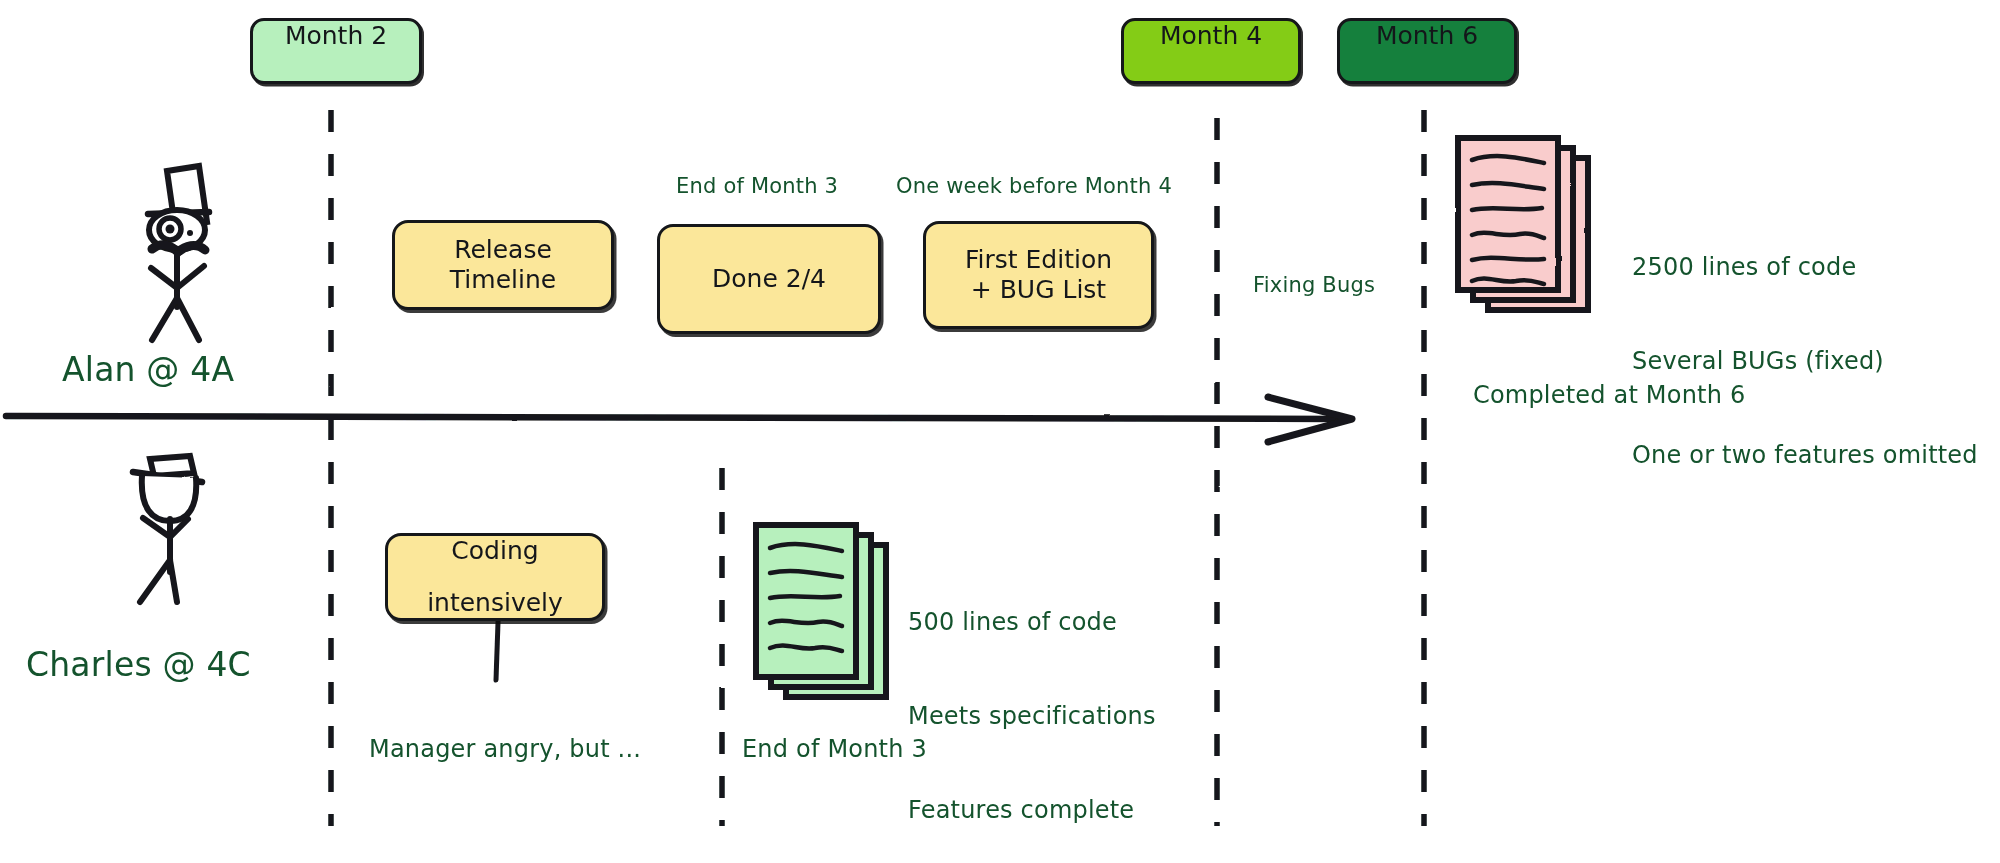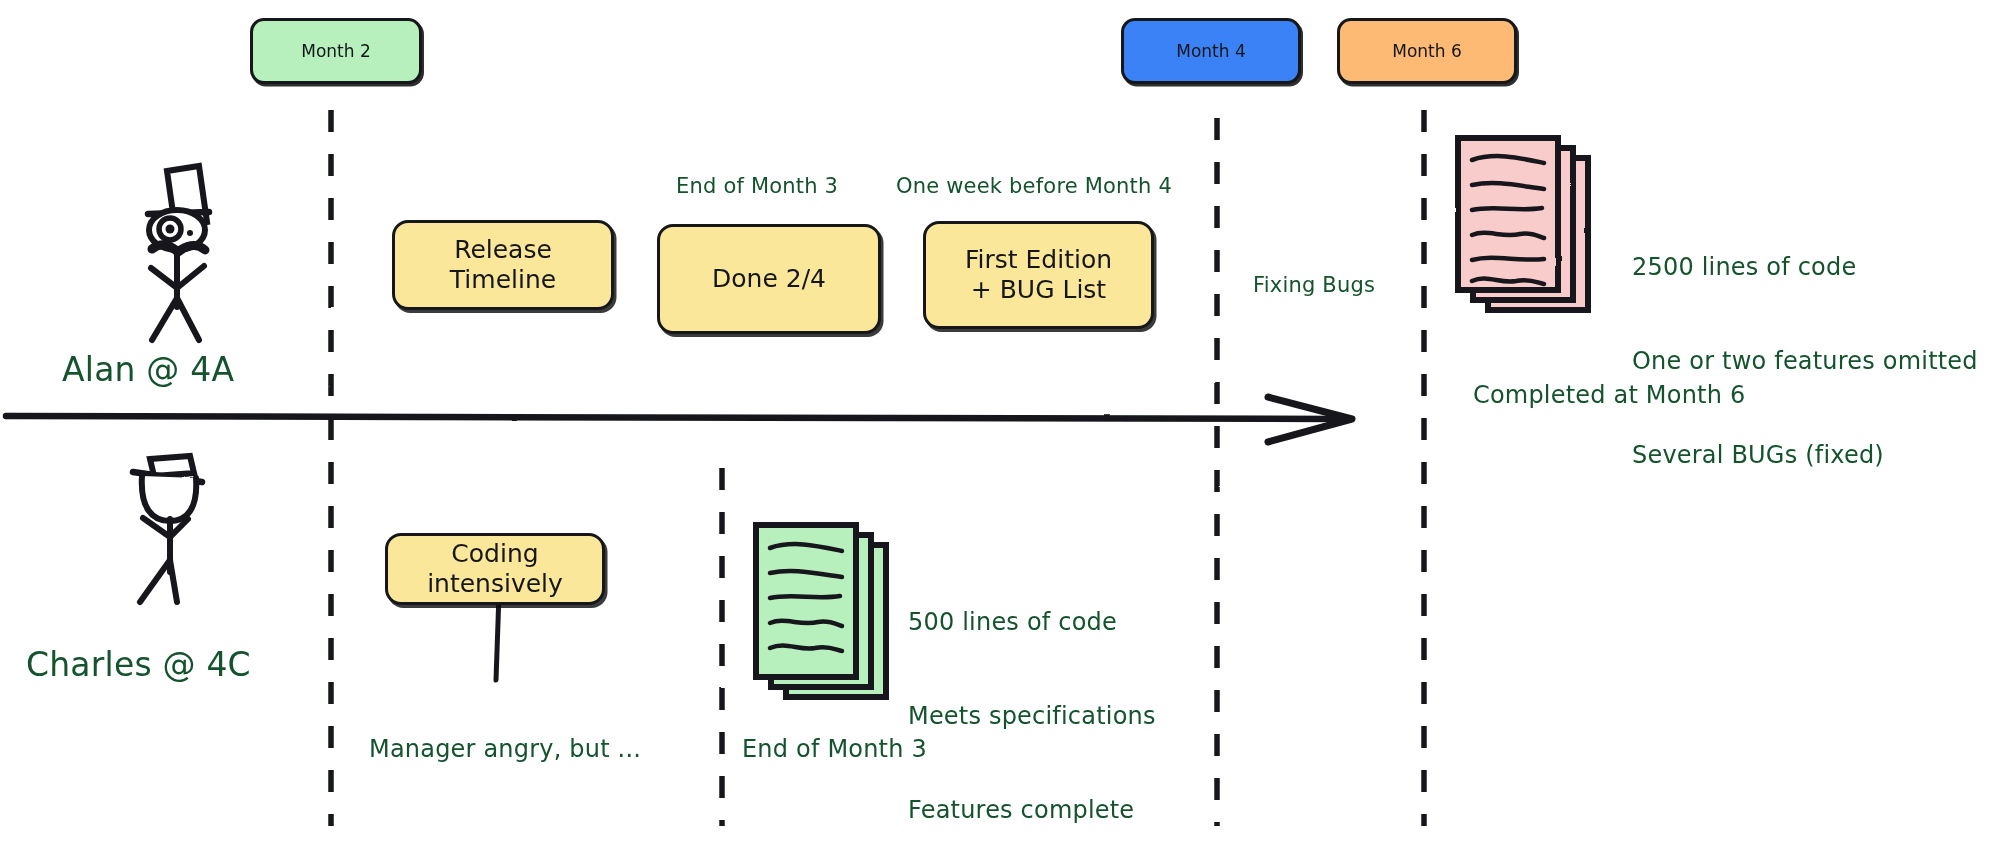--- a/index.html
+++ b/index.html
@@ -16,25 +16,25 @@
     font-family:"DejaVu Sans", sans-serif;
     color:#14532d;
     position:absolute;
     white-space:pre;
     letter-spacing:.2px;
   }
 
   
   .pill{
     position:absolute;
-    display:flex;align-items:center;justify-content:center;
+    display:flex;justify-content:center;
     border:3.5px solid #15171a;
     border-radius:14px;
     box-sizing:border-box;
-    font-size:17px;
+    font-size:25px;
     color:#14161a;
     box-shadow:2px 2.5px 0 rgba(10,10,10,.85);
   }
 
   
   .note{
     position:absolute;
     display:flex;flex-direction:column;align-items:center;justify-content:center;
     border:3.5px solid #15171a;
     border-radius:16px;
@@ -143,59 +143,59 @@
   <g filter="url(#rough)" stroke="#15171a" fill="none" stroke-width="5" stroke-linecap="round" stroke-linejoin="round">
     <path d="M496,680 L500,565"></path>
     <path d="M481,592 L500,560 L518,592"></path>
   </g>
 </svg>
 
 <div class="pill" style="left:250px;top:18px;width:172px;height:66px;background:#b7f0bd;">
   <span>Month 2</span>
 </div>
 
-<div class="pill" style="left:1121px;top:18px;width:180px;height:66px;background:#3b82f6;">
+<div class="pill" style="left:1121px;top:18px;width:180px;height:66px;background:#84cc16;">
   <span>Month 4</span>
 </div>
 
-<div class="pill" style="left:1337px;top:18px;width:180px;height:66px;background:#fdba74;">
+<div class="pill" style="left:1337px;top:18px;width:180px;height:66px;background:#15803d;">
   <span>Month 6</span>
 </div>
 
 <div class="note" style="left:392px;top:220px;width:222px;height:90px;">
   <span>Release</span>
   <span>Timeline</span>
 </div>
 
 <div class="note" style="left:657px;top:224px;width:224px;height:110px;">
   <span>Done 2/4</span>
 </div>
 
 <div class="note" style="left:923px;top:221px;width:231px;height:108px;">
   <span>First Edition</span>
   <span>+ BUG List</span>
 </div>
 
-<div class="note" style="left:385px;top:533px;width:220px;height:72px;">
+<div class="note" style="left:385px;top:533px;width:220px;height:88px;justify-content:space-between;">
   <span>Coding</span>
   <span>intensively</span>
 </div>
 
 <div class="hand anno" style="left:676px;top:173px;">End of Month 3</div>
 
 <div class="hand anno" style="left:896px;top:173px;text-align:center;">One week before Month 4</div>
 
 <div class="hand anno" style="left:1253px;top:272px;">Fixing Bugs</div>
 
 <div class="hand anno-lg" style="left:1473px;top:380px;">Completed at Month 6</div>
 
 <div class="hand anno-lg" style="left:1632px;top:190px;">
   <span class="multi">2500 lines of code</span>
+  <span class="multi">Several BUGs (fixed)</span>
   <span class="multi">One or two features omitted</span>
-  <span class="multi">Several BUGs (fixed)</span>
 </div>
 
 <div class="hand anno-lg" style="left:908px;top:545px;">
   <span class="multi">500 lines of code</span>
   <span class="multi">Meets specifications</span>
   <span class="multi">Features complete</span>
   
 </div>
 
 <div class="hand anno-lg" style="left:369px;top:734px;">Manager angry, but ...</div>

